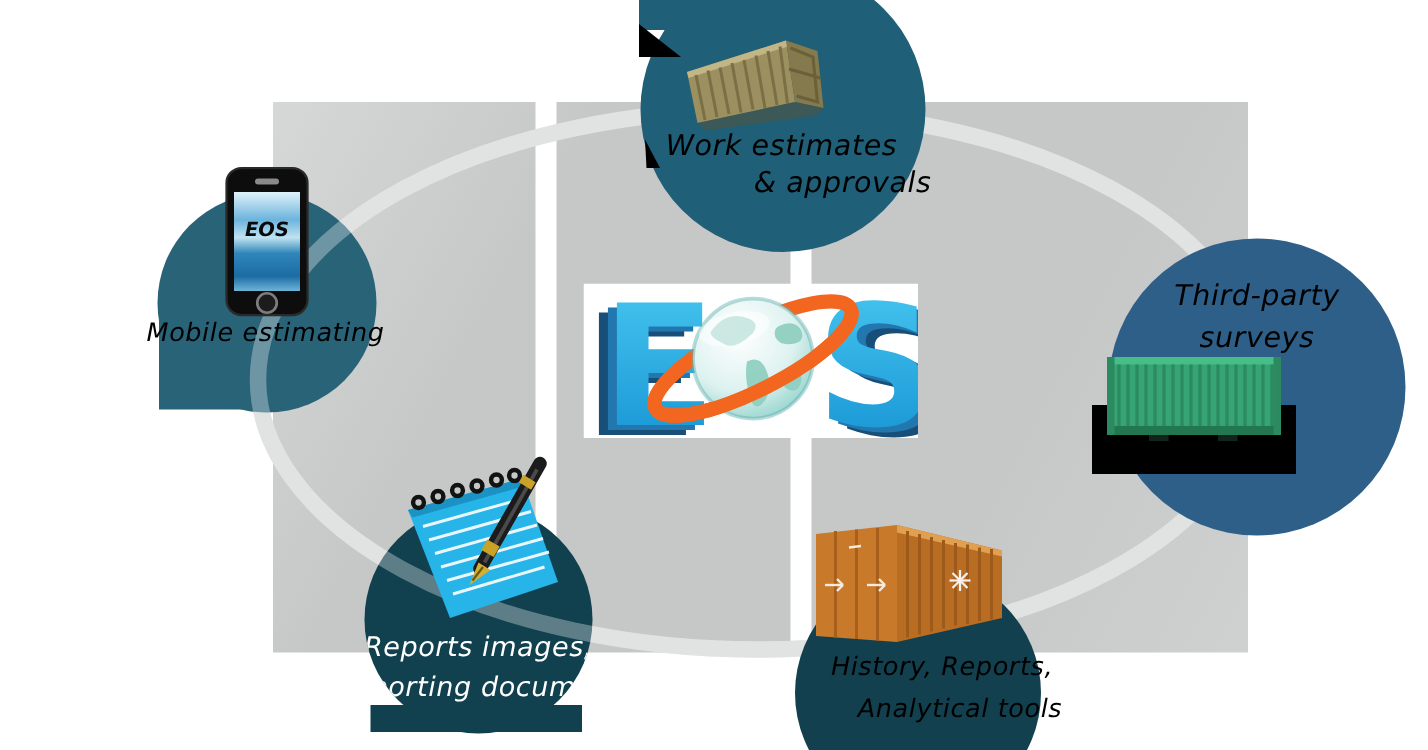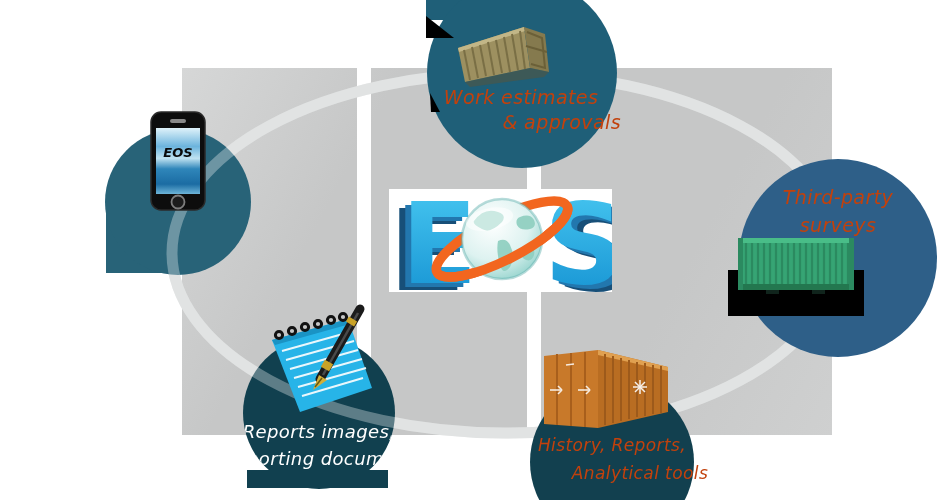--- a/index.html
+++ b/index.html
@@ -18,21 +18,21 @@
   .c-top{left:427px;top:-22px;width:190px;height:190px;background:#1f5f78;}
   .c-left{left:105px;top:129px;width:146px;height:146px;background:#286378;}
   .c-right{left:739px;top:159px;width:198px;height:198px;background:#2e5f88;}
   .c-digital{left:243px;top:337px;width:152px;height:152px;background:#11404f;overflow:hidden;}
   .c-history{left:530px;top:380px;width:164px;height:164px;background:#12404f;}
   .sq-left{left:106px;top:200px;width:72px;height:73px;background:#286378;}
   .sq-corner{left:426px;top:0px;width:36px;height:20px;background:#1f5f78;}
   .rect-digital{left:247px;top:470px;width:141px;height:18px;background:#11404f;}
   .shadow-black{left:728px;top:270px;width:136px;height:46px;background:#000;}
   
-  .cap{color:#c2410c;font-style:italic;text-align:center;width:200px;letter-spacing:.4px;
+  .cap{color:#000000;font-style:italic;text-align:center;width:200px;letter-spacing:.4px;
        font-family:"DejaVu Sans",sans-serif;white-space:nowrap;}
   .cap.s19{font-size:19px;}
   .cap.s17{font-size:17px;}
   .cap-in{position:absolute;left:50%;transform:translateX(-50%);color:#fff;font-style:italic;
        font-size:18px;white-space:nowrap;letter-spacing:.4px;}
 </style>
 </head>
 <body>
 
 <div id="stage">
@@ -149,40 +149,41 @@
       <line x1="115" y1="25" x2="115" y2="74"></line>
         <line x1="123" y1="26" x2="123" y2="73"></line>
     </g>
     <g stroke="#ffffff" stroke-width="1.5" opacity="0.9">
       <line x1="95" y1="47" x2="109" y2="47"></line>
         <line x1="102" y1="40" x2="102" y2="54"></line>
       <line x1="97" y1="42" x2="107" y2="52"></line>
         <line x1="107" y1="42" x2="97" y2="52"></line>
     </g>
   </svg>
-  <div class="abs cap s17" style="left:512px;top:435px;font-style:italic;">History, Reports,</div>
+  <div class="abs cap s17" style="left:528px;top:435px;font-style:italic;">History, Reports,</div>
   <div class="abs cap s17" style="left:540px;top:463px;">Analytical tools</div>
 
   <svg class="abs" style="left:147px;top:106px;width:62px;height:108px" viewBox="0 0 62 108">
     <rect x="4" y="6" width="54" height="98" rx="10" fill="#0d0d0d" stroke="#2a2a2a" stroke-width="1.5"></rect>
     <rect x="23" y="13" width="16" height="4" rx="2" fill="#8a8a8a"></rect>
     <defs>
       <linearGradient id="scr" x1="0" y1="0" x2="0" y2="1">
         <stop offset="0" stop-color="#dff2fa"></stop>
           <stop offset="0.28" stop-color="#6cb4dd"></stop>
         <stop offset="0.46" stop-color="#bfe2f1"></stop>
           <stop offset="0.62" stop-color="#2f86ba"></stop>
         <stop offset="0.85" stop-color="#1b6ca3"></stop>
           <stop offset="1" stop-color="#6db4d8"></stop>
       </linearGradient>
     </defs>
     <rect x="9" y="22" width="44" height="66" fill="url(#scr)"></rect>
     <text x="31" y="51" text-anchor="middle" font-size="13" font-weight="bold" font-style="italic" fill="#0a0a0a" font-family="DejaVu Sans, sans-serif">EOS</text>
     <circle cx="31" cy="96" r="6.5" fill="#1c1c1c" stroke="#7d7d7d" stroke-width="1.8"></circle>
   </svg>
+  <div class="abs cap s17" style="left:77px;top:212px;">Mobile estimating</div>
 
   <svg class="abs" style="left:252px;top:293px;width:135px;height:125px" viewBox="0 0 135 125">
     <polygon points="20,47 96,26 120,95 48,119" fill="#27b4e8"></polygon>
     <polygon points="20,47 96,26 98,31 23,52" fill="#1a93c4"></polygon>
     <g stroke="#ffffff" stroke-width="2" opacity="0.9">
       <line x1="30" y1="58" x2="98" y2="39"></line>
         <line x1="34" y1="67" x2="102" y2="48"></line>
       <line x1="38" y1="76" x2="106" y2="57"></line>
         <line x1="42" y1="85" x2="110" y2="66"></line>
       <line x1="46" y1="94" x2="114" y2="75"></line>

